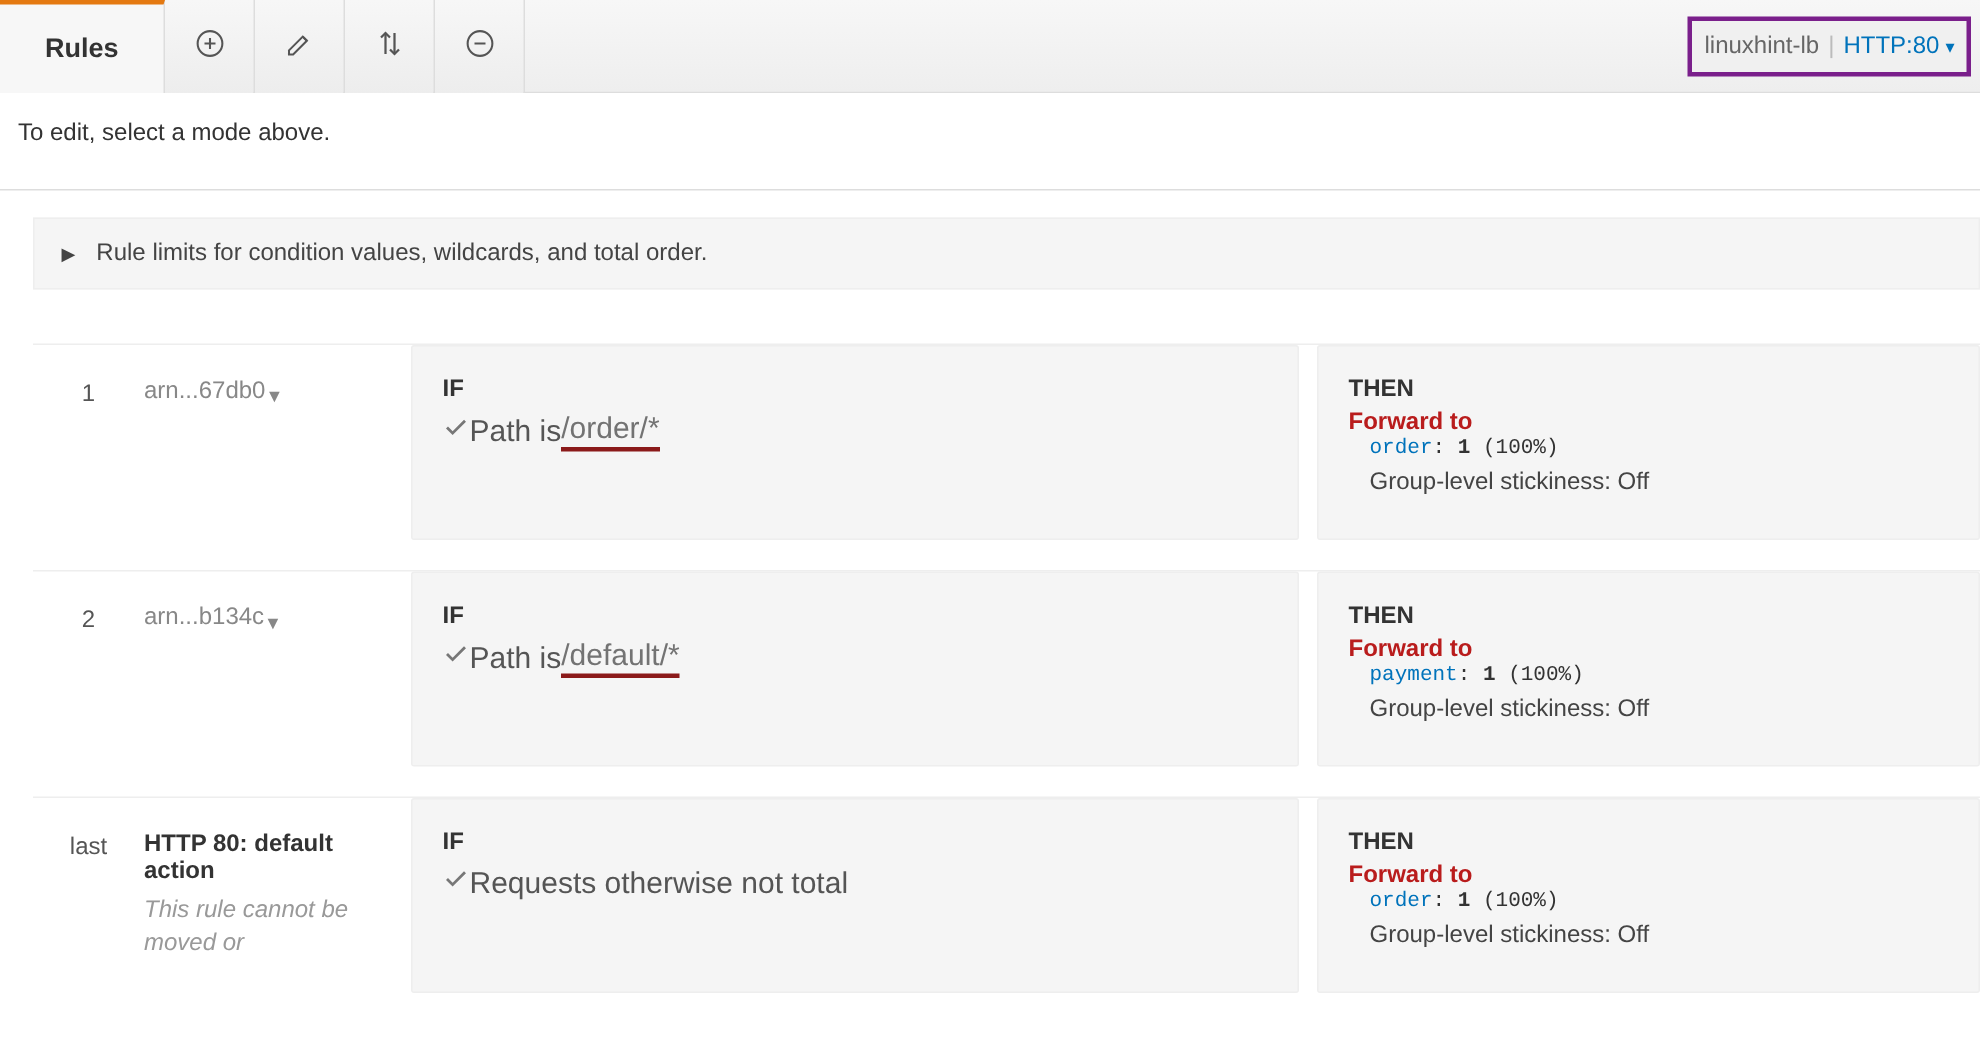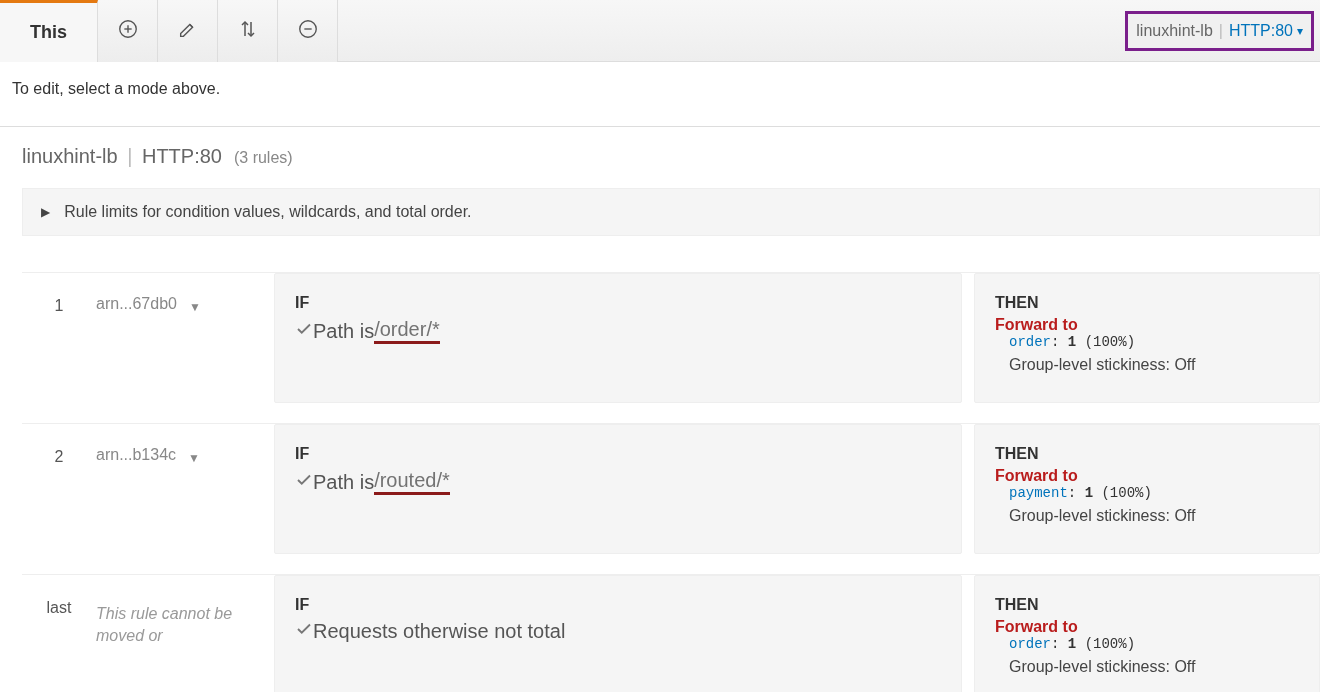--- a/index.html
+++ b/index.html
@@ -105,33 +105,33 @@
     color: #555;
     font-size: 16px;
   }
   .rule-arn {
     width: 178px;
     padding: 22px 0 0 0;
     color: #888;
     font-size: 16px;
     display: flex;
     align-items: flex-start;
-    gap: 12px;
+    gap: 0;
   }
   .arn-caret { color: #888; font-size: 12px; margin-top: 5px; }
   .rule-if {
     flex: 1;
     background: #f5f5f5;
     padding: 20px 20px 28px 20px;
     border: 1px solid #eee;
     border-radius: 2px;
     margin-right: 12px;
   }
   .rule-then {
-    width: 346px;
+    width: 442px;
     background: #f5f5f5;
     padding: 20px 20px 28px 20px;
     border: 1px solid #eee;
     border-radius: 2px;
   }
   .rule-label { font-weight: 700; font-size: 16px; color: #333; }
   .cond-row {
     display: flex;
     align-items: center;
     margin-top: 6px;
@@ -159,21 +159,21 @@
   }
   .last-title { font-weight: 700; color: #333; }
   .last-note { color: #999; font-style: italic; margin-top: 6px; line-height: 1.4; }
   .check-icon svg { width: 18px; height: 18px; stroke: #777; stroke-width: 2.5; fill: none; }
 </style>
 </head>
 <body>
 
 <div class="toolbar">
   <div class="toolbar-tab">
-    <span>This</span>
+    <span>Rules</span>
   </div>
   <div class="toolbar-btn">
     <span>
       <svg viewBox="0 0 24 24">
           <circle cx="12" cy="12" r="9"></circle>
           <line x1="12" y1="8" x2="12" y2="16"></line>
           <line x1="8" y1="12" x2="16" y2="12"></line>
         </svg>
     </span>
   </div>
@@ -208,28 +208,20 @@
     <span>linuxhint-lb</span>
     <span class="sep">|</span>
     <span class="breadcrumb-link">HTTP:80</span>
     <span class="breadcrumb-caret">▾</span>
   </div>
 </div>
 
 <div class="sub-message">To edit, select a mode above.</div>
 
 <div class="content">
-  <div class="title-row">
-    <span class="title-main">
-      <span>linuxhint-lb</span>
-      <span class="sep">|</span>
-      <span>HTTP:80</span>
-    </span>
-    <span class="rules-count">(3 rules)</span>
-  </div>
 
   <div class="info-banner">
     <span class="banner-caret">▶</span>
     <span>Rule limits for condition values, wildcards, and total order.</span>
   </div>
 
   <div class="rule-row">
     <div class="rule-index">1</div>
     <div class="rule-arn">
       <span>arn...67db0</span>
@@ -265,40 +257,41 @@
       <span>arn...b134c</span>
       <span class="arn-caret">▼</span>
     </div>
     <div class="rule-if">
       <div class="rule-label">IF</div>
       <div class="cond-row">
         <span class="check-icon"><svg viewBox="0 0 24 24">
               <path d="M4 12l5 5L20 6"></path>
             </svg></span>
         <span>Path is</span>
-        <span class="cond-path underline-red">/routed/*</span>
+        <span class="cond-path underline-red">/default/*</span>
       </div>
     </div>
     <div class="rule-then">
       <div class="rule-label">THEN</div>
       <div class="forward-row">Forward to</div>
       <div class="target-row">
         <span class="target-link">payment</span><span>:</span>
         <span class="target-weight">1</span>
         <span>(100%)</span>
       </div>
       <div class="stickiness">Group-level stickiness: Off</div>
     </div>
   </div>
 
   <div class="rule-spacer"></div>
 
   <div class="rule-row">
     <div class="rule-index">last</div>
     <div class="last-col">
+      <div class="last-title">HTTP 80: default action</div>
       <div class="last-note">This rule cannot be moved or</div>
     </div>
     <div class="rule-if">
       <div class="rule-label">IF</div>
       <div class="cond-row">
         <span class="check-icon"><svg viewBox="0 0 24 24">
               <path d="M4 12l5 5L20 6"></path>
             </svg></span>
         <span>Requests otherwise not total</span>
       </div>

